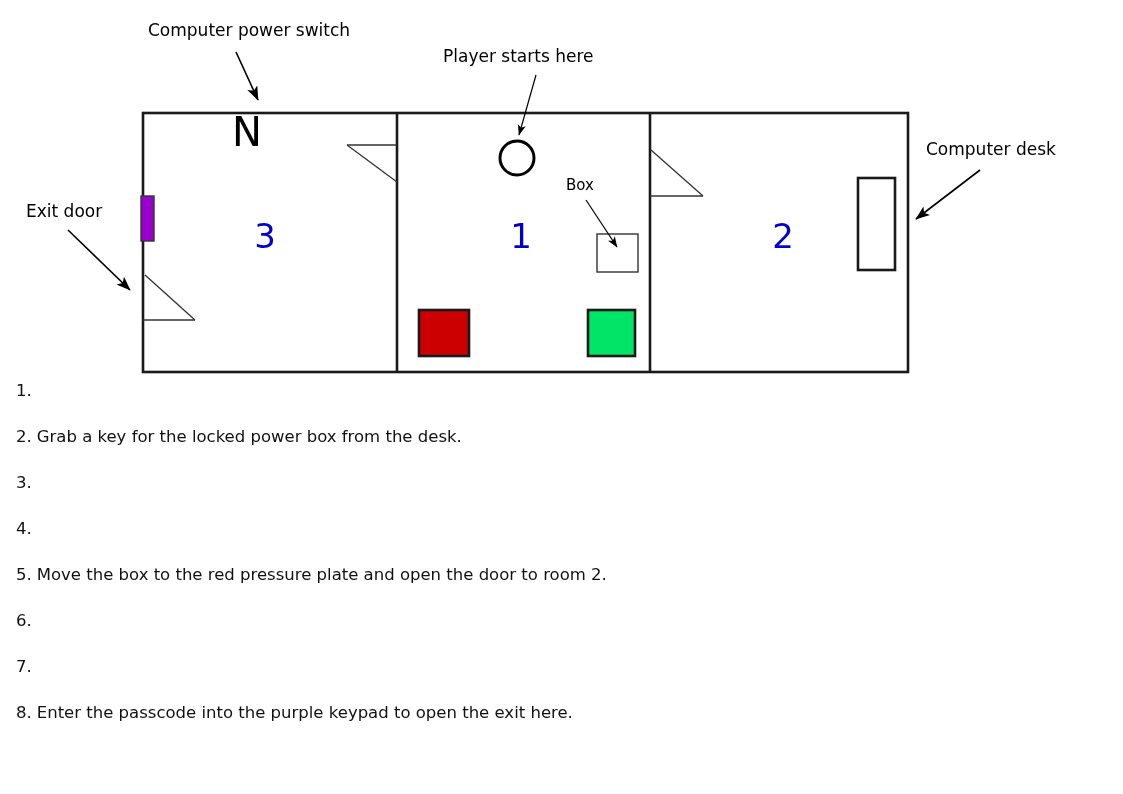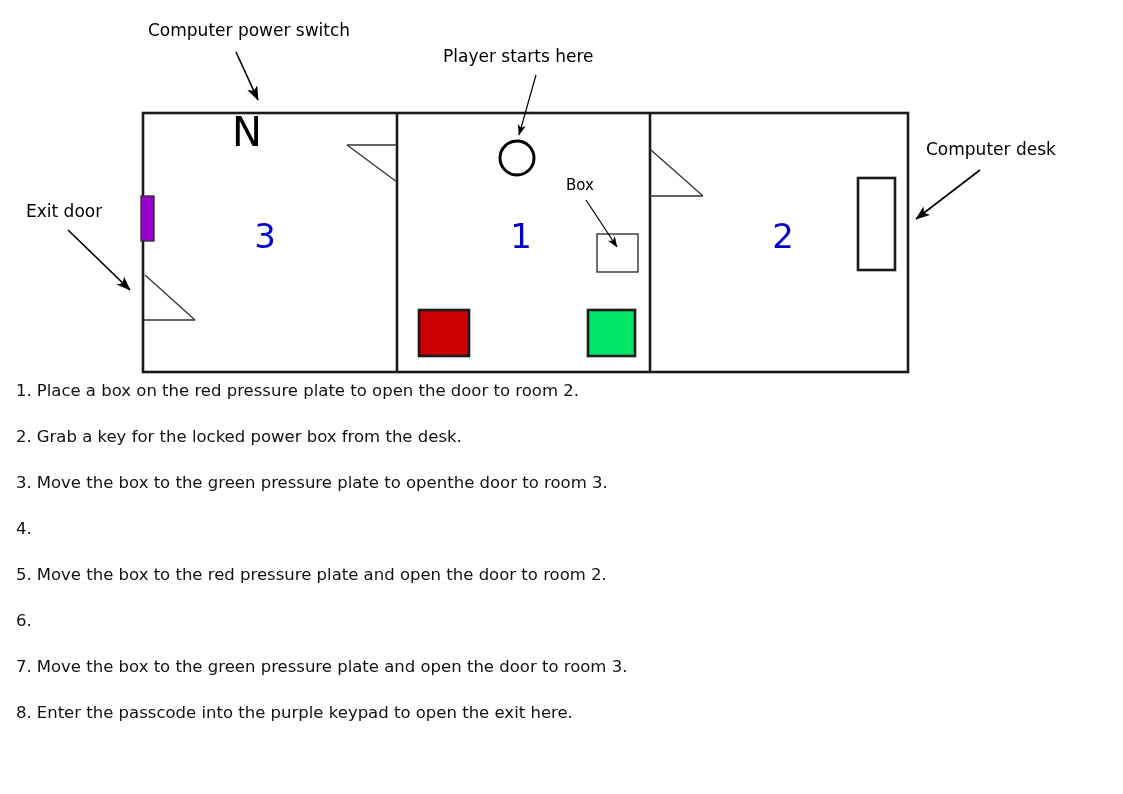--- a/index.html
+++ b/index.html
@@ -193,49 +193,46 @@
 
     <text class="anno-text" x="26" y="217">Exit door</text>
     <line class="leader" x1="68" y1="230" x2="130" y2="290" marker-end="url(#arrowhead)"></line>
 
   </svg>
 
   <div id="instructions">
 
     <div class="step">
       <span class="step-num">1.</span>
-      <span>Place a box on the red pressure plate to open the door to room 2.</span>
     </div>
 
     <div class="step">
       <span class="step-num">2.</span>
       <span>Grab a key for the locked power box from the desk.</span>
     </div>
 
     <div class="step">
       <span class="step-num">3.</span>
-      <span>Move the box to the green pressure plate to openthe door to room 3.</span>
     </div>
 
     <div class="step">
       <span class="step-num">4.</span>
     </div>
 
     <div class="step">
       <span class="step-num">5.</span>
       <span>Move the box to the red pressure plate and open the door to room 2.</span>
     </div>
 
     <div class="step">
       <span class="step-num">6.</span>
     </div>
 
     <div class="step">
       <span class="step-num">7.</span>
-      <span>Move the box to the green pressure plate and open the door to room 3.</span>
     </div>
 
     <div class="step">
       <span class="step-num">8.</span>
       <span>Enter the passcode into the purple keypad to open the exit here.</span>
     </div>
 
   </div>
 
 </div>

